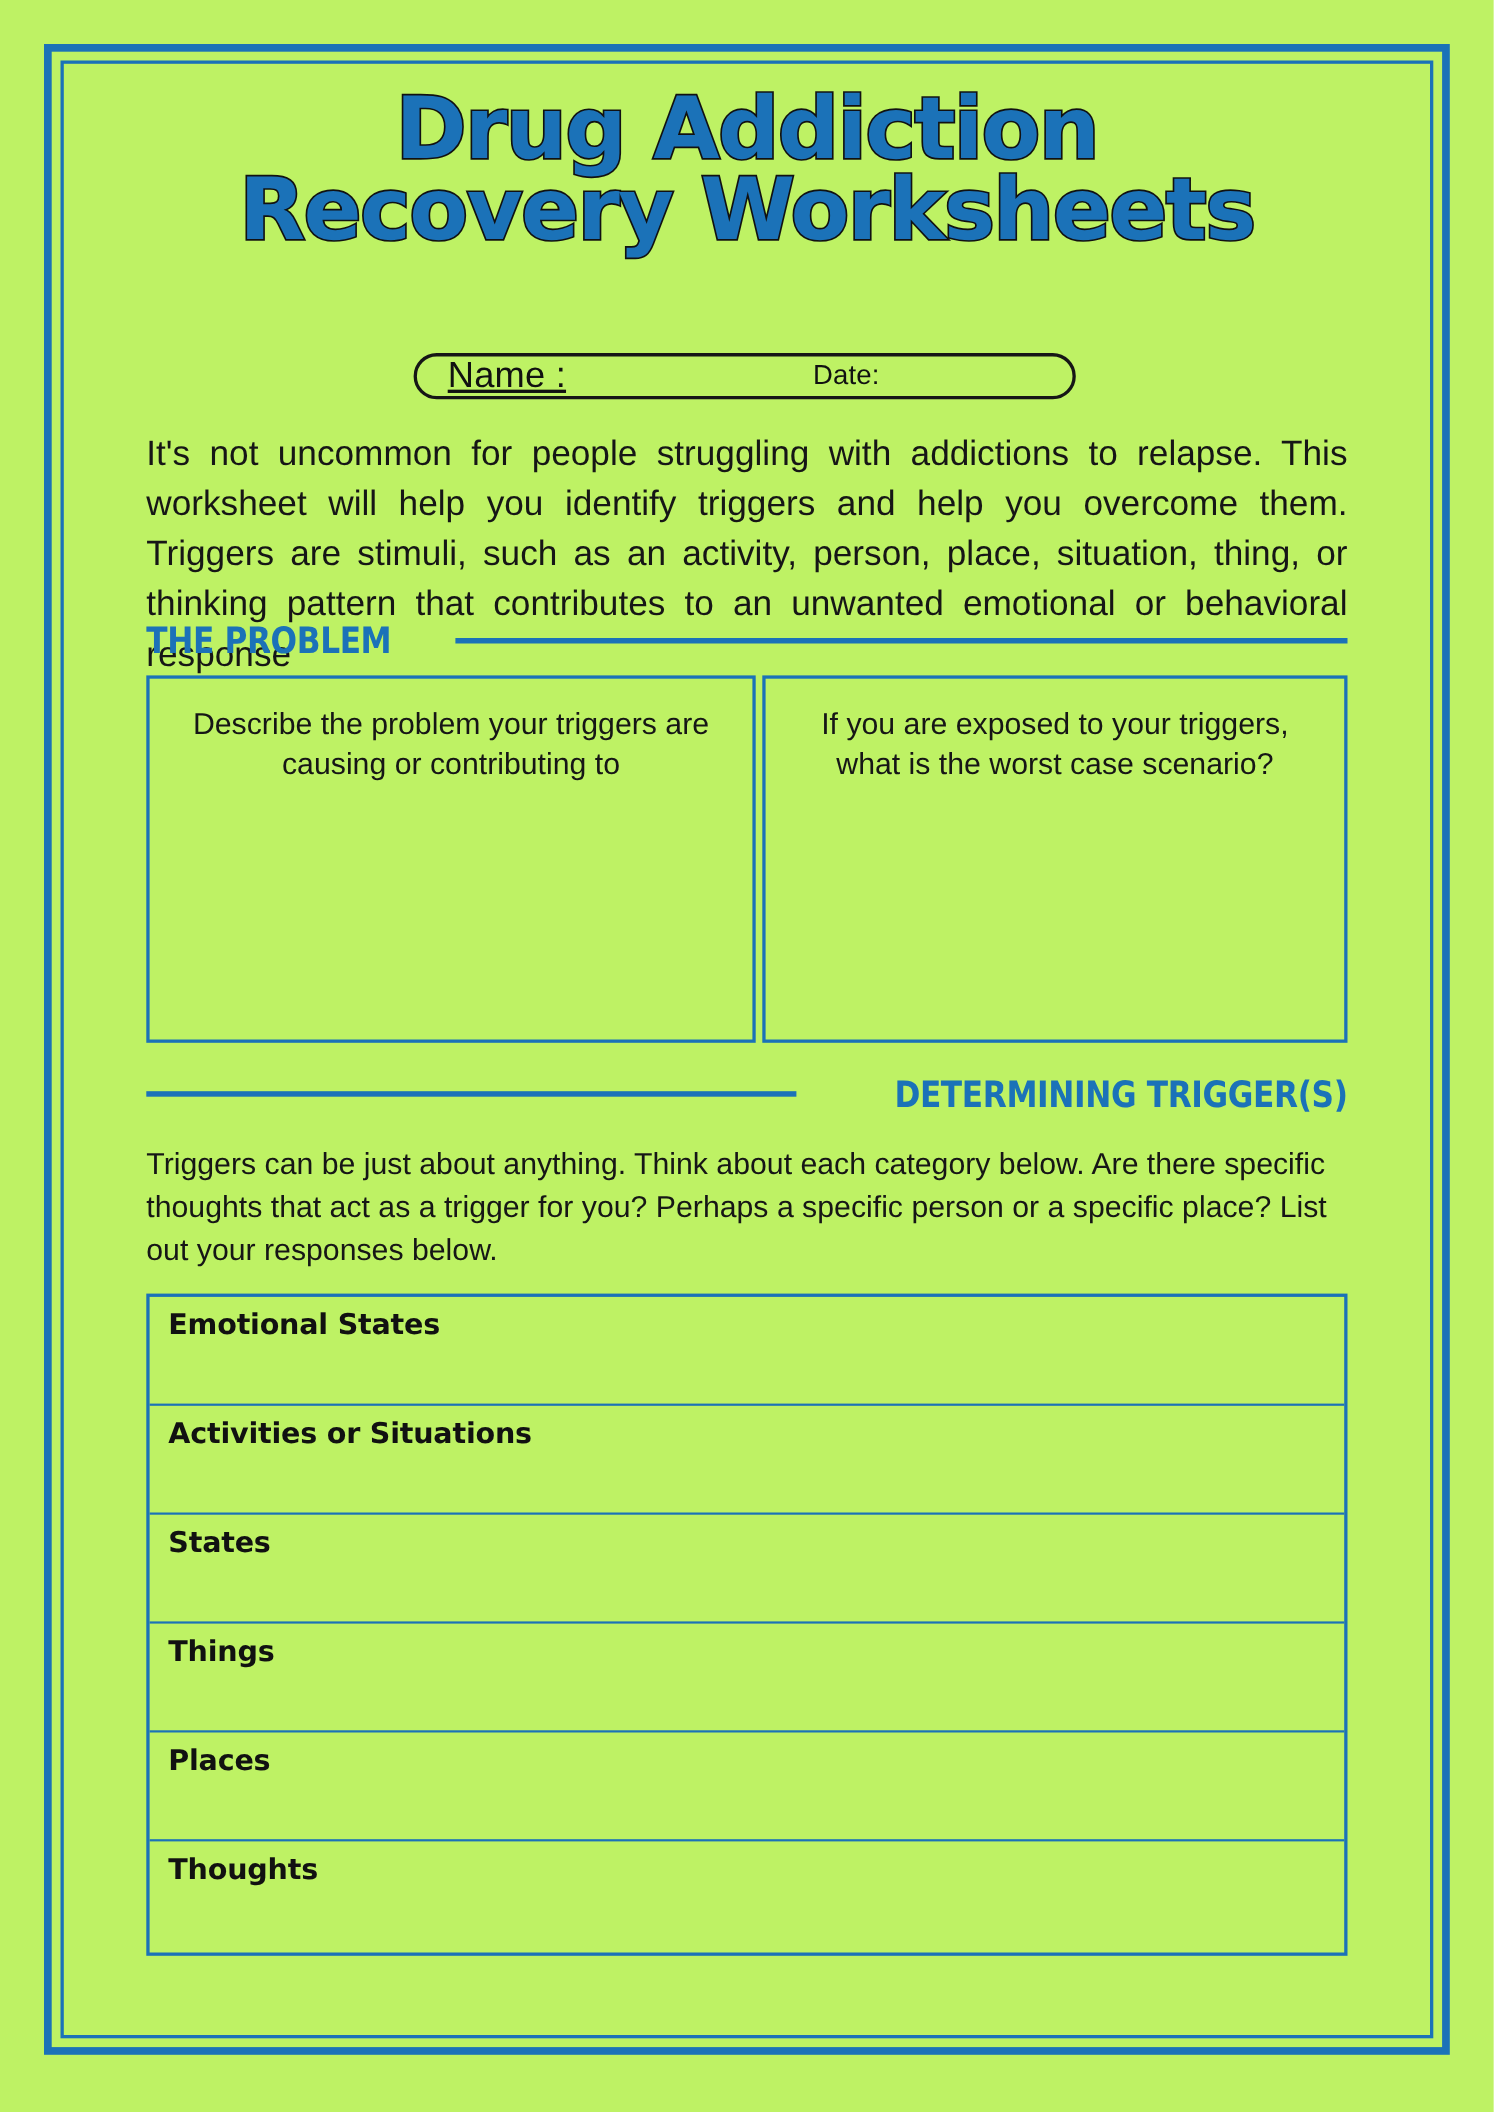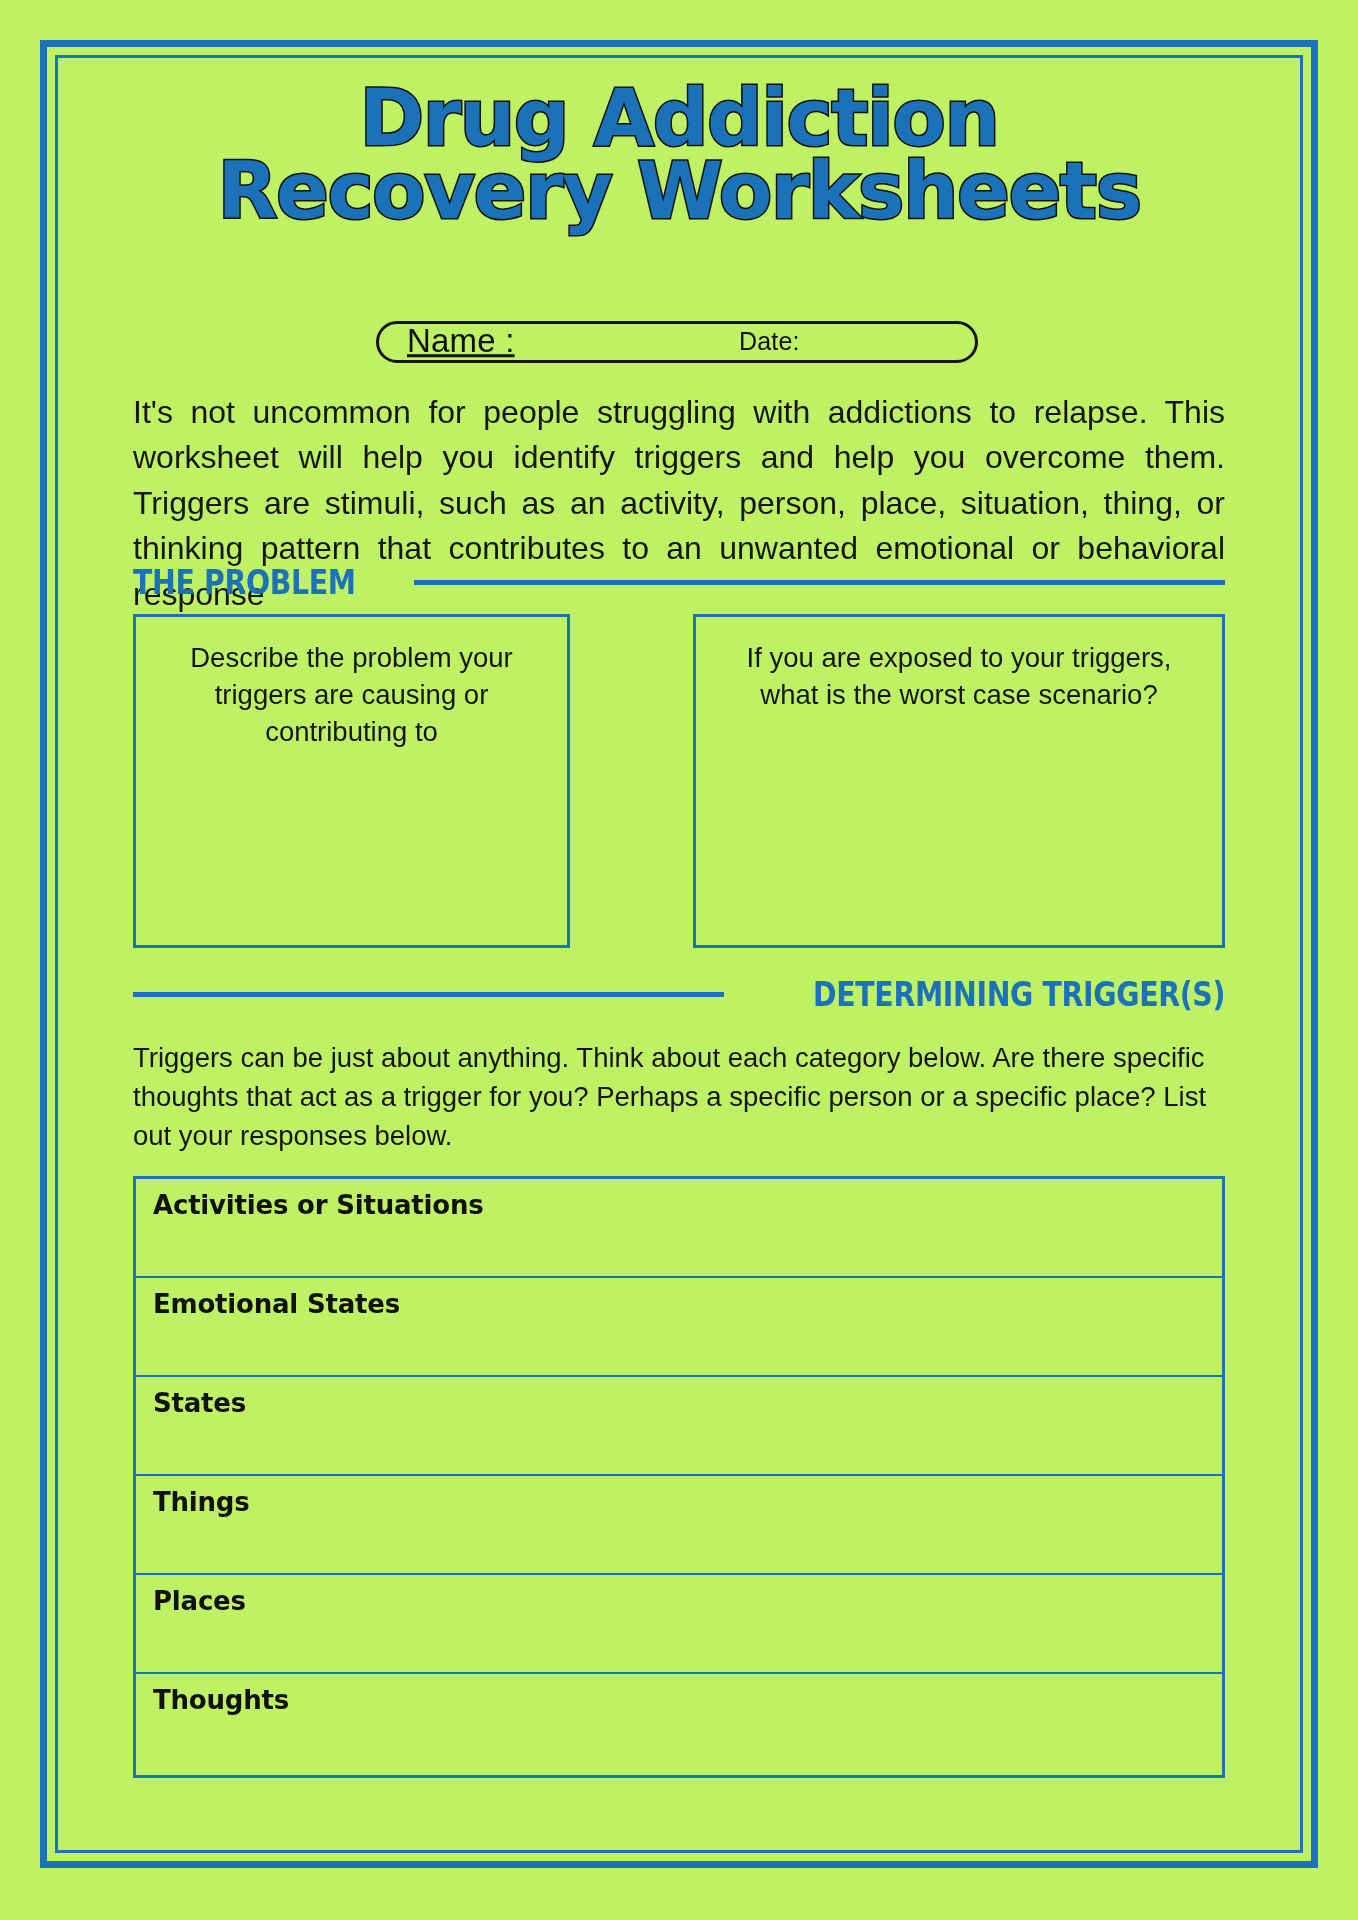--- a/index.html
+++ b/index.html
@@ -164,21 +164,21 @@
     border: 3px solid #1B72B8;
     box-sizing: border-box;
     padding: 22px 20px 0 20px;
     text-align: center;
     font-size: 27.5px;
     line-height: 1.35;
     color: #161616;
   }
   #prob-box-left {
     left: 133px;
-    width: 437px;
+    width: 554px;
   }
   #prob-box-right {
     left: 693px;
     width: 532px;
   }
 
   
   .trig-para {
     position: absolute;
     left: 133px;
@@ -253,24 +253,24 @@
 
     <div class="section-head right" id="head-triggers">
       <span class="sh-rule"></span>
       <span class="sh-text">DETERMINING TRIGGER(S)</span>
     </div>
 
     <div class="trig-para">Triggers can be just about anything. Think about each category below. Are there specific thoughts that act as a trigger for you? Perhaps a specific person or a specific place? List out your responses below.</div>
 
     <div class="cat-table">
       <div class="cat-row">
+        <span class="cat-label">Emotional States</span>
+      </div>
+      <div class="cat-row">
         <span class="cat-label">Activities or Situations</span>
-      </div>
-      <div class="cat-row">
-        <span class="cat-label">Emotional States</span>
       </div>
       <div class="cat-row">
         <span class="cat-label">States</span>
       </div>
       <div class="cat-row">
         <span class="cat-label">Things</span>
       </div>
       <div class="cat-row">
         <span class="cat-label">Places</span>
       </div>

